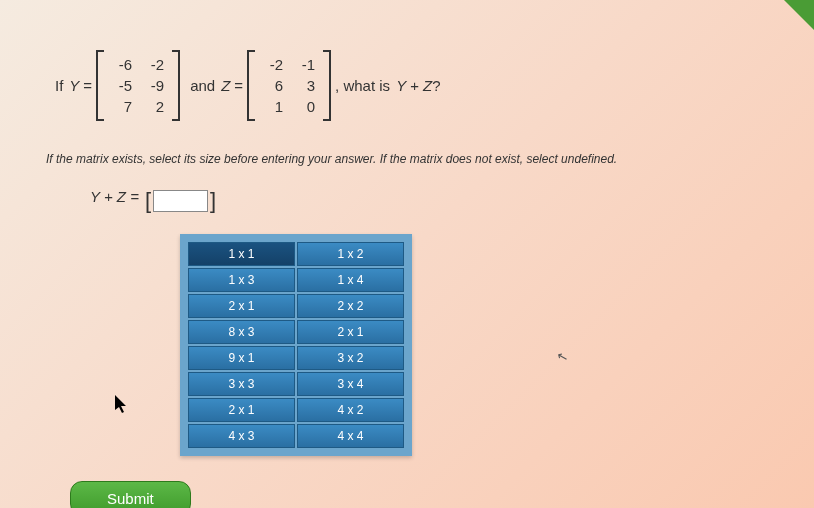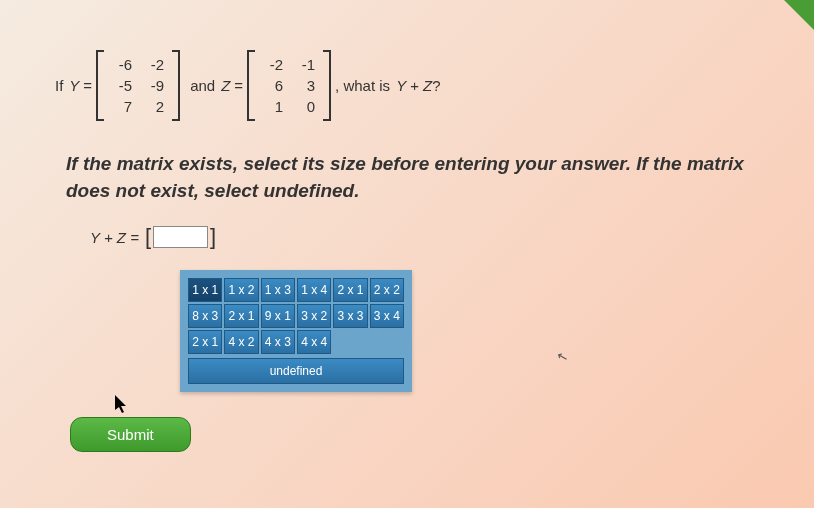--- a/index.html
+++ b/index.html
@@ -48,31 +48,29 @@
       padding: 6px 8px;
       font-size: 15px;
       color: #333;
     }
     .matrix-cell {
       text-align: right;
       min-width: 20px;
     }
     .instruction {
       font-style: italic;
-      font-size: 19px;
+      font-size: 12px;
       color: #333;
       margin-top: 30px;
-      margin-left: 36px;
+      margin-left: 16px;
       margin-right: 20px;
       line-height: 1.4;
-      font-weight: bold;
     }
     .answer-line {
       display: flex;
-      align-items: center;
       font-size: 15px;
       color: #333;
       margin-top: 20px;
       margin-left: 60px;
       font-style: italic;
     }
     .answer-input-wrapper {
       display: inline-flex;
       align-items: center;
       margin-left: 6px;
@@ -91,21 +89,21 @@
     .size-selector {
       margin-top: 20px;
       margin-left: 150px;
       background: #6ba5cc;
       padding: 8px;
       width: 232px;
       box-shadow: 0 2px 4px rgba(0,0,0,0.2);
     }
     .size-grid {
       display: grid;
-      grid-template-columns: repeat(6, 1fr);
+      grid-template-columns: repeat(2, 1fr);
       gap: 2px;
     }
     .size-btn {
       background: linear-gradient(to bottom, #3b8bc4, #2a6fa3);
       color: #fff;
       font-size: 12px;
       text-align: center;
       padding: 4px 2px;
       border: 1px solid #1e5a85;
       cursor: pointer;
@@ -232,21 +230,20 @@
       <button class="size-btn">8 x 3</button>
       <button class="size-btn">2 x 1</button>
       <button class="size-btn">9 x 1</button>
       <button class="size-btn">3 x 2</button>
       <button class="size-btn">3 x 3</button>
       <button class="size-btn">3 x 4</button>
       <button class="size-btn">2 x 1</button>
       <button class="size-btn">4 x 2</button>
       <button class="size-btn">4 x 3</button>
       <button class="size-btn">4 x 4</button>
-      <button class="undefined-btn">undefined</button>
     </div>
 </div>
 
 <button class="submit-btn">Submit</button>
 
 <div class="cursor">
   <svg width="16" height="20" viewBox="0 0 16 20">
       <path d="M0 0 L0 15 L4 12 L7 18 L9 17 L6 11 L11 11 Z" fill="#000"></path>
     </svg>
 </div>

